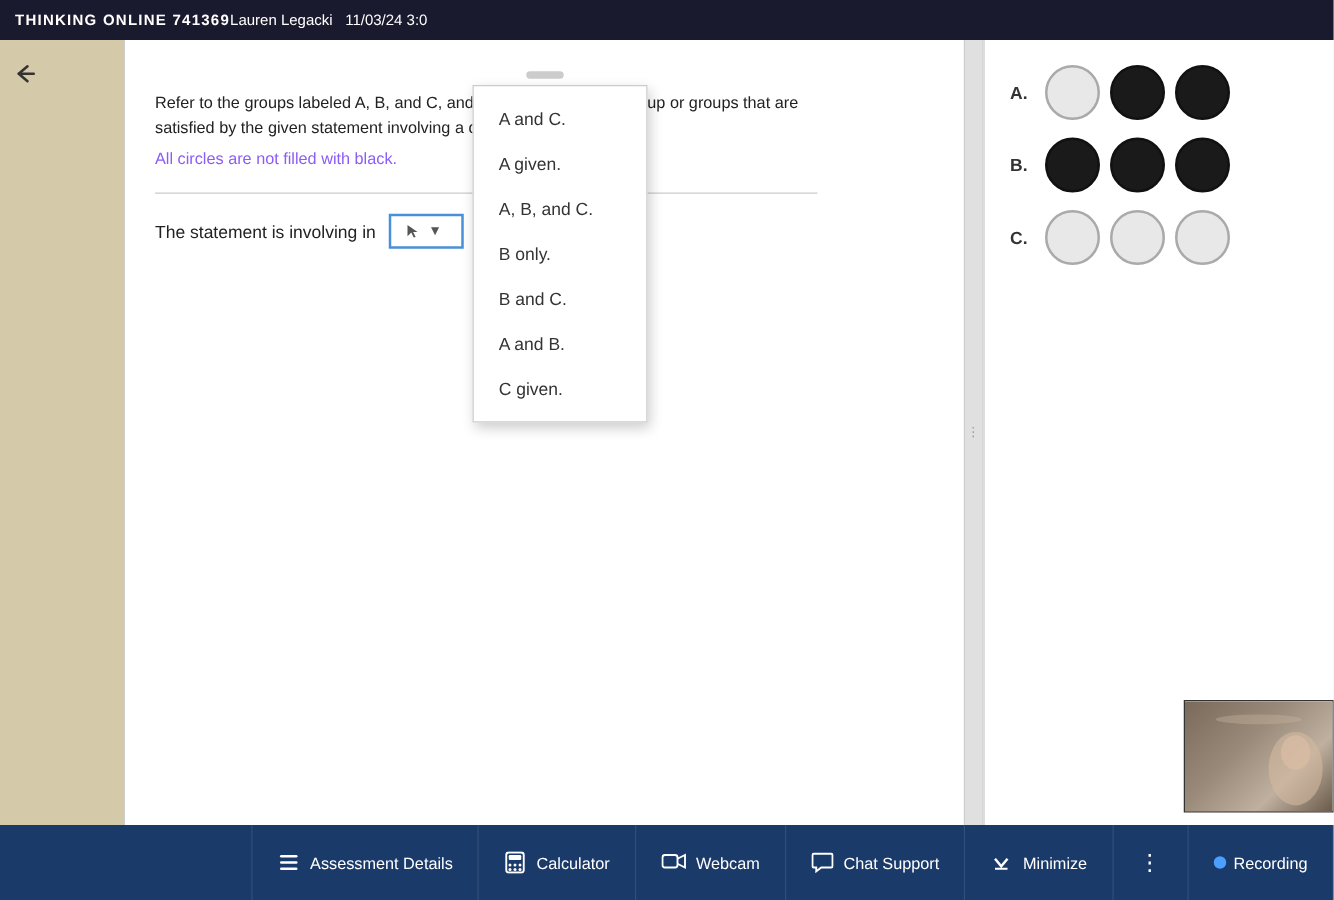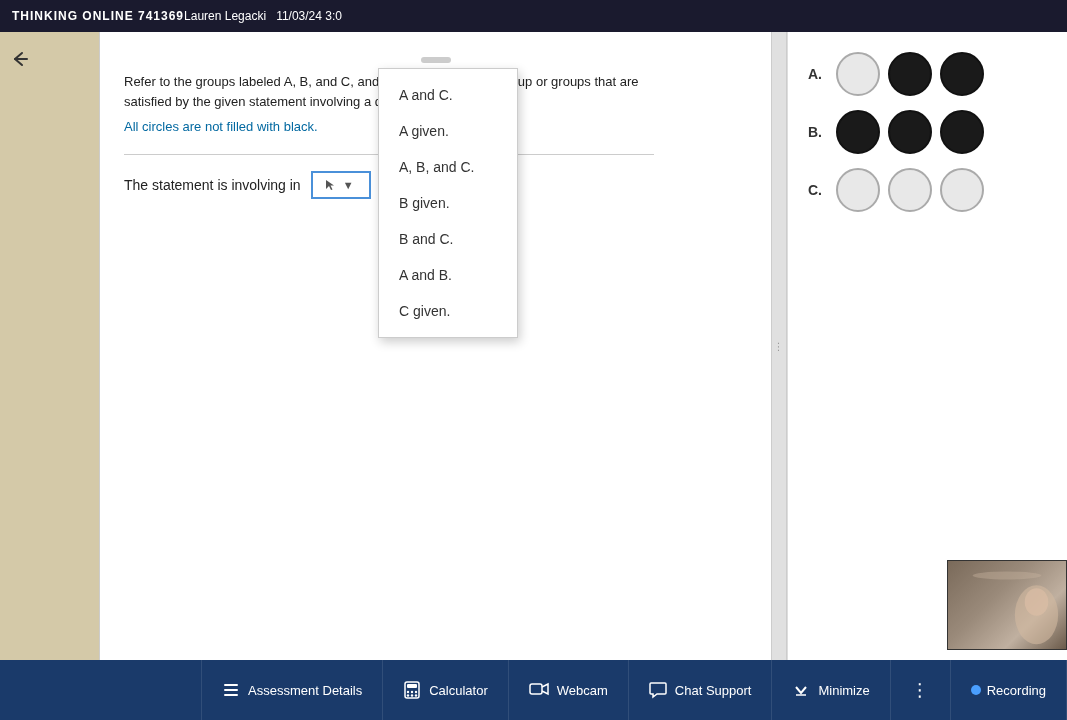--- a/index.html
+++ b/index.html
@@ -70,21 +70,21 @@
     .instruction-text {
       font-size: 13px;
       color: #222;
       line-height: 1.5;
       margin-bottom: 8px;
       max-width: 520px;
     }
 
     .sub-instruction {
       font-size: 13px;
-      color: #0369a1;
+      color: #8b5cf6;
       margin-bottom: 20px;
     }
 
     
     .divider {
       border: none;
       border-top: 1px solid #ccc;
       margin-bottom: 16px;
       max-width: 530px;
     }
@@ -335,21 +335,21 @@
           <path d="M3,2 L3,11 L6,8 L8,12 L9.5,11.5 L7.5,7.5 L11,7.5 Z" fill="#555"></path>
         </svg>
         <span class="dropdown-arrow">▼</span>
       </button>
     </div>
 
     <div class="dropdown-menu">
       <div class="dropdown-item">A and C.</div>
       <div class="dropdown-item">A given.</div>
       <div class="dropdown-item">A, B, and C.</div>
-      <div class="dropdown-item">B given.</div>
+      <div class="dropdown-item">B only.</div>
       <div class="dropdown-item">B and C.</div>
       <div class="dropdown-item">A and B.</div>
       <div class="dropdown-item">C given.</div>
     </div>
 
   </div>
 
   <div class="center-handle">
     <span>⋮</span>
   </div>

